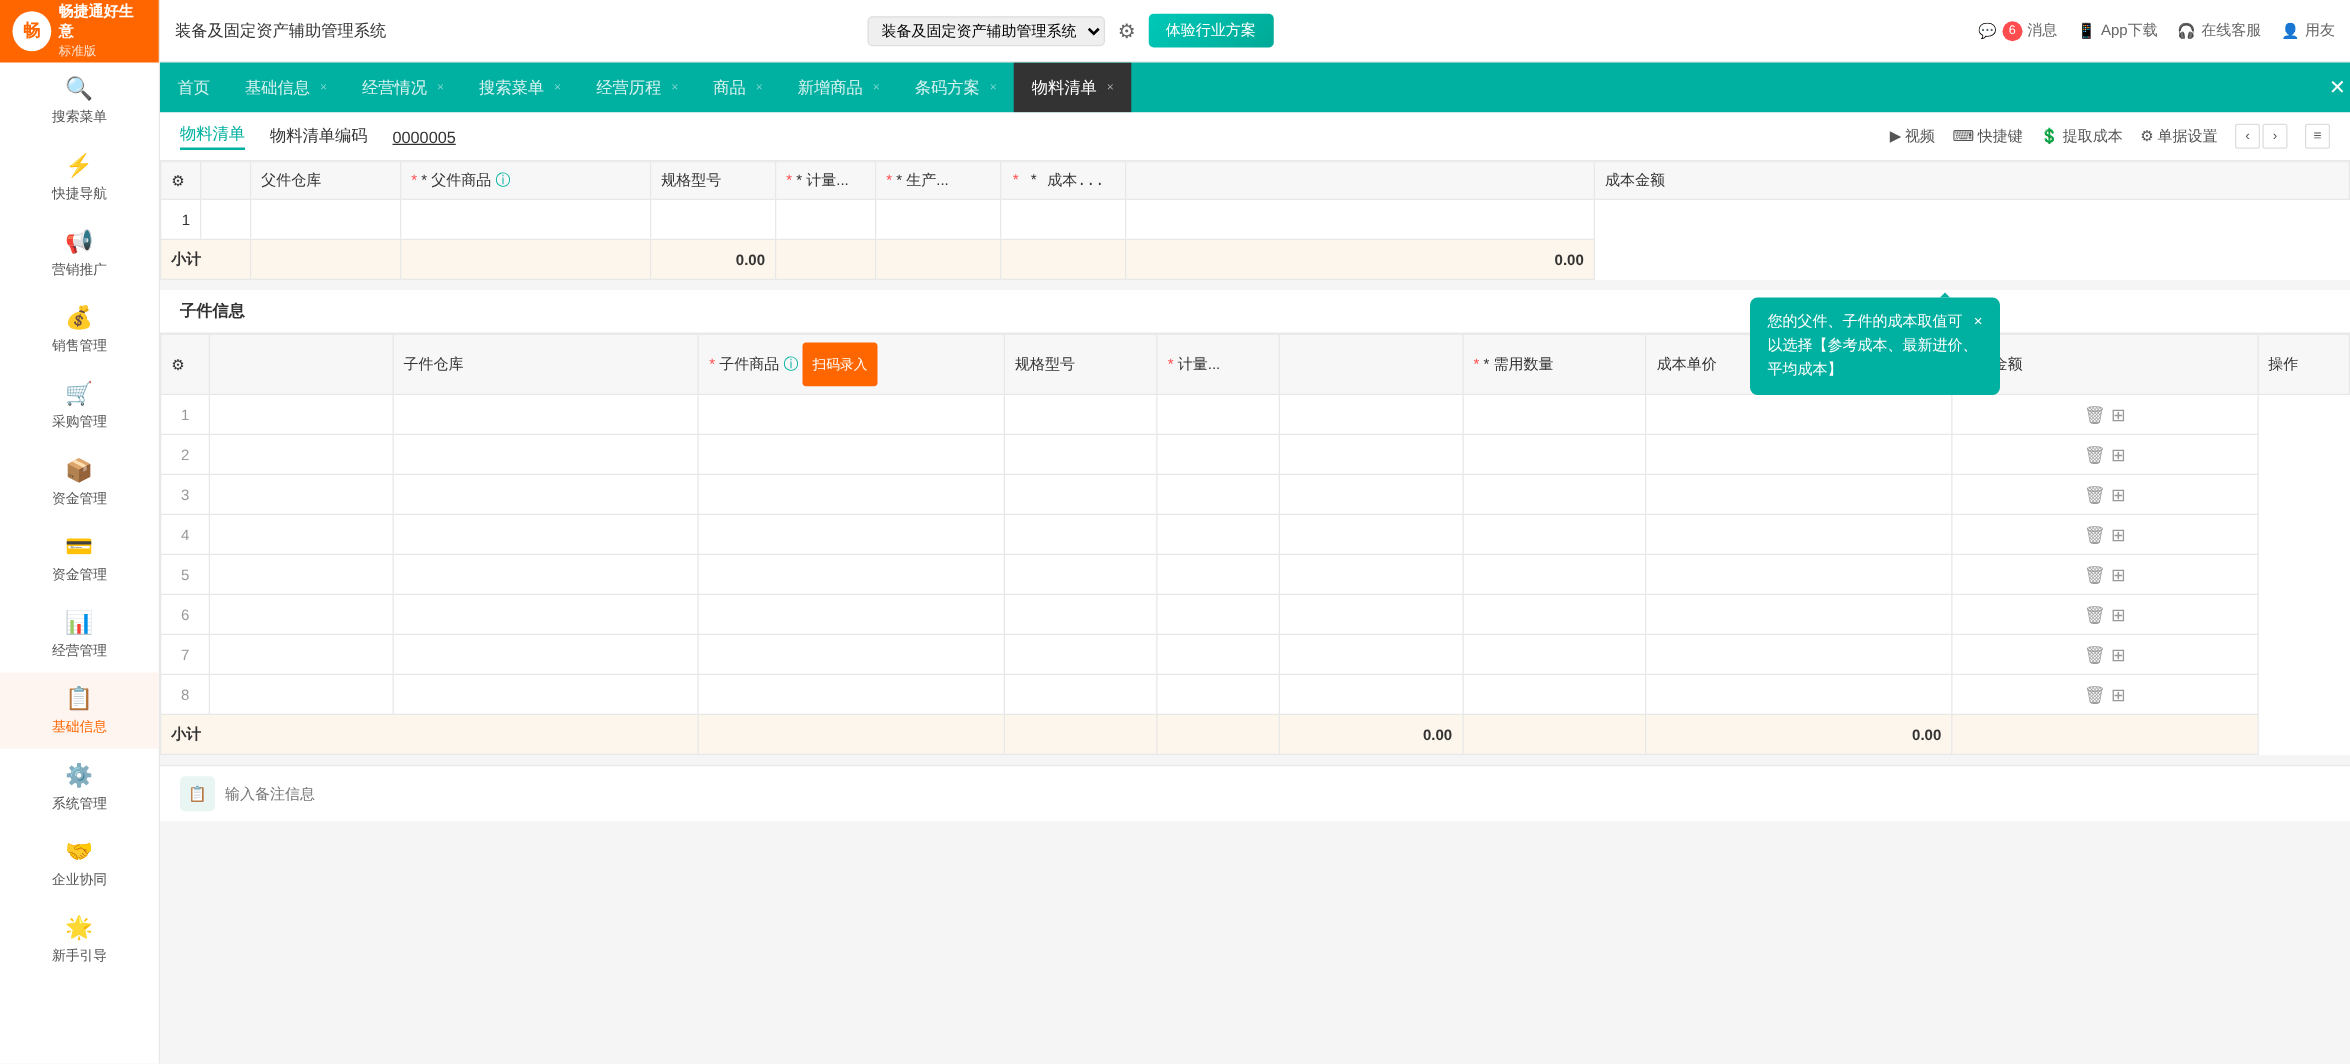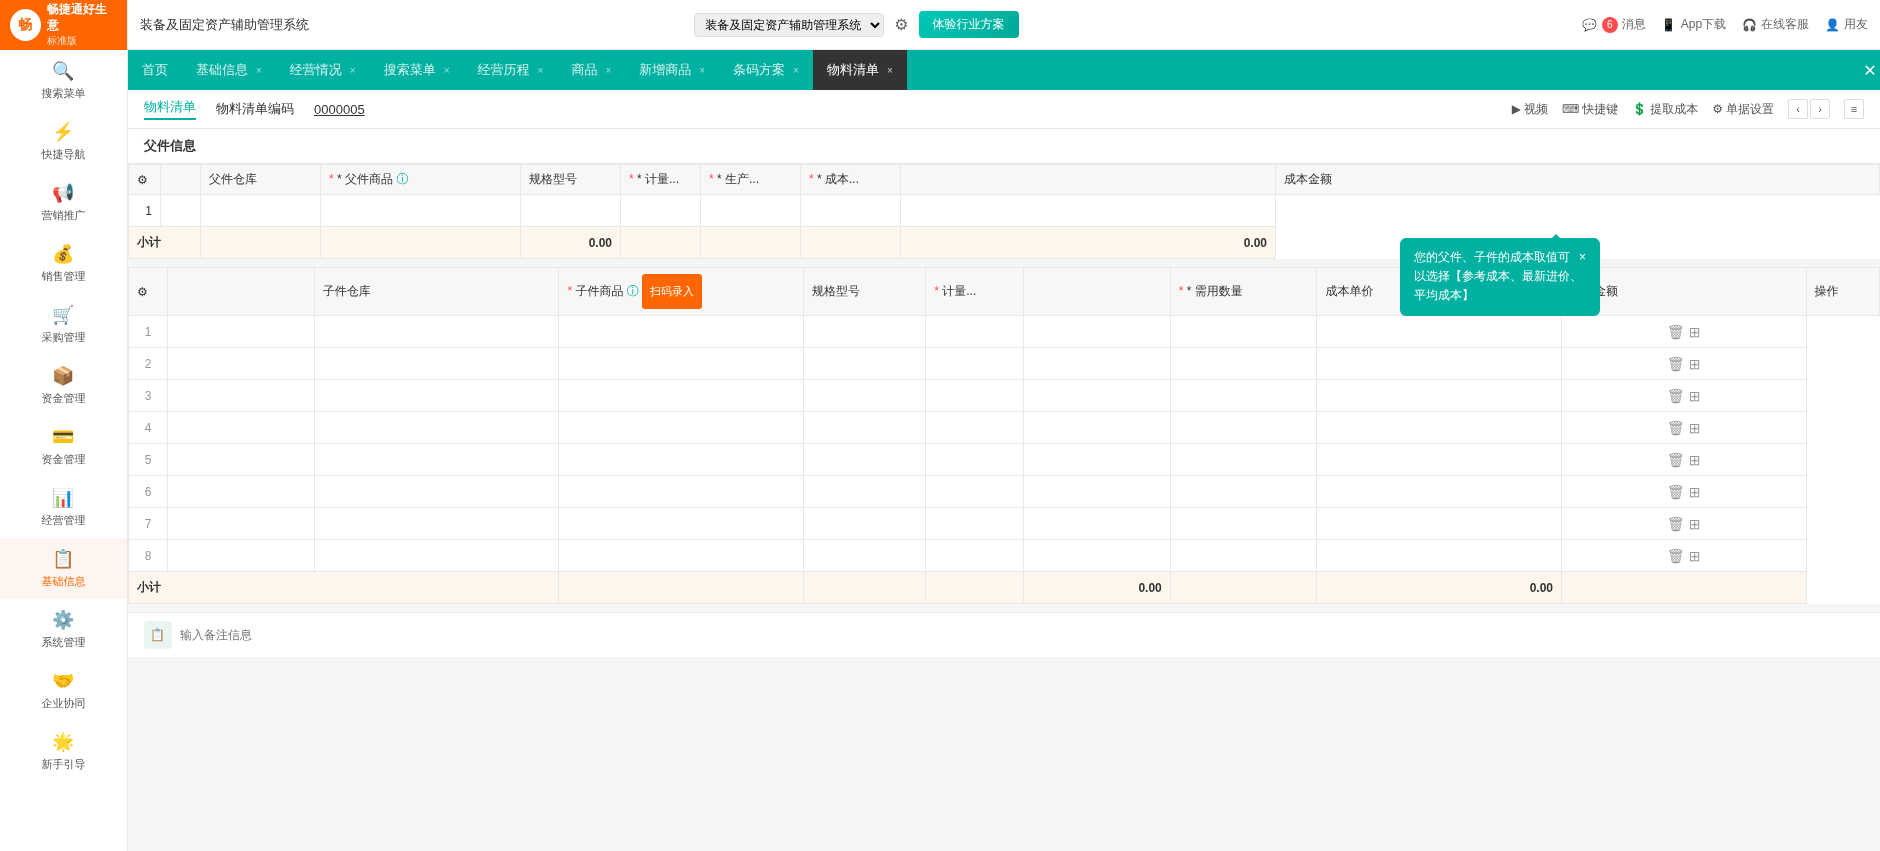--- a/index.html
+++ b/index.html
@@ -24,21 +24,21 @@
     .topbar-title { font-size: 13px; color: #333; flex: 1; }
     .topbar-btn { background: linear-gradient(135deg, #00c9b8, #00a896); color: #fff; border: none; border-radius: 4px; padding: 5px 14px; cursor: pointer; font-size: 12px; }
     .topbar-right { display: flex; align-items: center; gap: 16px; color: #666; font-size: 12px; }
     .topbar-right-item { display: flex; align-items: center; gap: 4px; cursor: pointer; }
     .badge { background: #ff4d4f; color: #fff; border-radius: 50%; width: 16px; height: 16px; font-size: 10px; display: flex; align-items: center; justify-content: center; }
     .gear-icon { font-size: 16px; cursor: pointer; color: #666; }
     .topbar-select { border: 1px solid #ddd; border-radius: 4px; padding: 3px 6px; font-size: 12px; }
 
     
     .nav-tabs { background: #00b0a0; display: flex; align-items: center; height: 40px; overflow: hidden; }
-    .nav-tab { padding: 15px 14px; height: 40px; display: flex; align-items: center; gap: 5px; color: rgba(255,255,255,0.85); cursor: pointer; font-size: 13px; white-space: nowrap; }
+    .nav-tab { padding: 15px 14px; height: 40px; display: flex; align-items: center; gap: 5px; color: rgba(255,255,255,0.85); cursor: pointer; font-size: 13px; white-space: nowrap; font-family: Liberation Serif, serif; }
     .nav-tab.active { background: #333; color: #fff; }
     .nav-tab .close-x { font-size: 10px; opacity: 0.7; margin-left: 3px; }
     .nav-tab-close { width: 20px; height: 40px; background: #00b0a0; border: none; color: #fff; cursor: pointer; font-size: 14px; display: flex; align-items: center; justify-content: center; margin-left: auto; }
 
     
     .content { flex: 1; overflow-y: auto; background: #f5f5f5; padding: 0; }
 
     
     .sub-header { background: #fff; display: flex; align-items: center; padding: 8px 16px; border-bottom: 1px solid #e8e8e8; gap: 20px; }
     .sub-header-tab { font-size: 13px; color: #333; cursor: pointer; }
@@ -73,21 +73,21 @@
 
     
     .bottom-bar { background: #fff; border-top: 1px solid #e8e8e8; padding: 8px 16px; display: flex; align-items: center; gap: 8px; }
     .bottom-icon { width: 28px; height: 28px; background: #e8f5f3; border-radius: 4px; display: flex; align-items: center; justify-content: center; color: #00b0a0; cursor: pointer; }
     .col-num { width: 40px; text-align: center; }
     .col-warehouse { width: 120px; }
     .col-product { width: 200px; }
     .col-spec { width: 100px; }
     .col-unit { width: 80px; }
     .col-date { width: 100px; }
-    .col-cost { width: 100px; }
+    .col-cost { width: 100px; font-family: Liberation Mono, monospace; }
     .col-cost-amount { text-align: right; }
     .align-right { text-align: right; }
   </style>
 </head>
 <body>
 
 <div class="sidebar">
   <div class="sidebar-logo">
     <div class="sidebar-logo-icon">
       <span>畅</span>
@@ -245,21 +245,20 @@
         </div>
         <div class="nav-arrows">
           <div class="nav-arrow">‹</div>
           <div class="nav-arrow">›</div>
         </div>
         <div class="nav-arrow">≡</div>
       </div>
     </div>
 
     <div class="section">
-      <div class="section-title">父件信息</div>
       <table class="data-table">
         <thead>
           <tr>
             <th class="th-settings">⚙</th>
             <th class="col-num"></th>
             <th class="col-warehouse">
               <span>父件仓库</span>
             </th>
             <th class="col-product">
               <span class="required-star">*</span>
@@ -305,20 +304,21 @@
             <td style="background:#fdf6ec;"></td>
             <td style="background:#fdf6ec;"></td>
             <td style="background:#fdf6ec;"></td>
             <td class="align-right" style="background:#fdf6ec; font-weight:bold;">0.00</td>
           </tr>
         </tbody>
       </table>
     </div>
 
     <div class="section" style="margin-top:8px;">
+      <div class="section-title">子件信息</div>
       <table class="data-table">
         <thead>
           <tr>
             <th class="th-settings">⚙</th>
             <th class="col-num"></th>
             <th class="col-warehouse">子件仓库</th>
             <th class="col-product">
               <span class="required-star">*</span>
               <span> 子件商品</span>
               <span style="color:#00b0a0; font-size:12px;">ⓘ</span>

